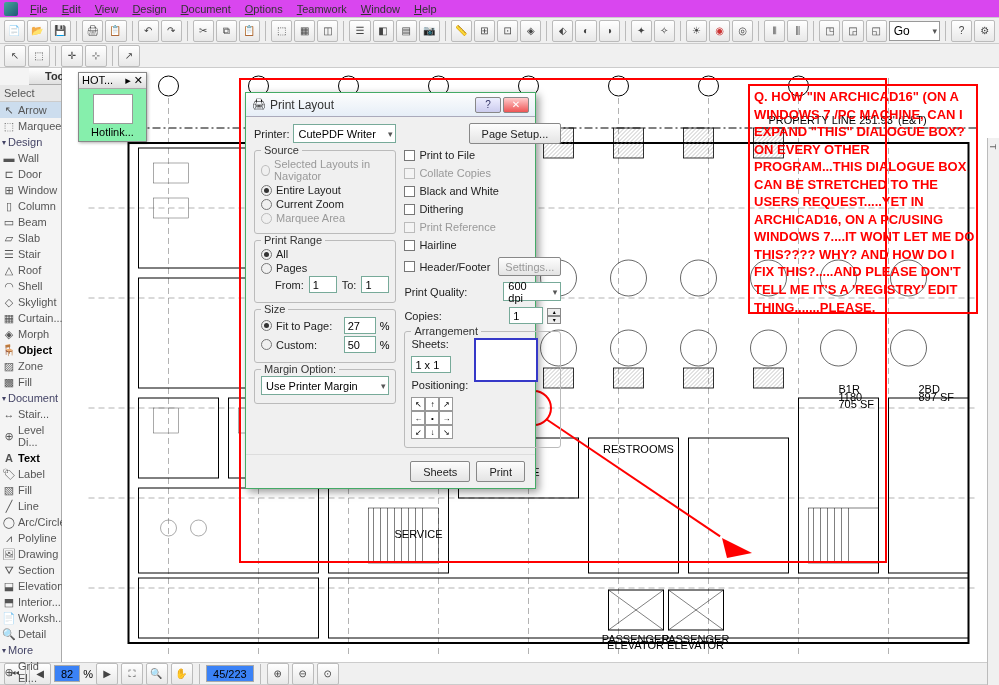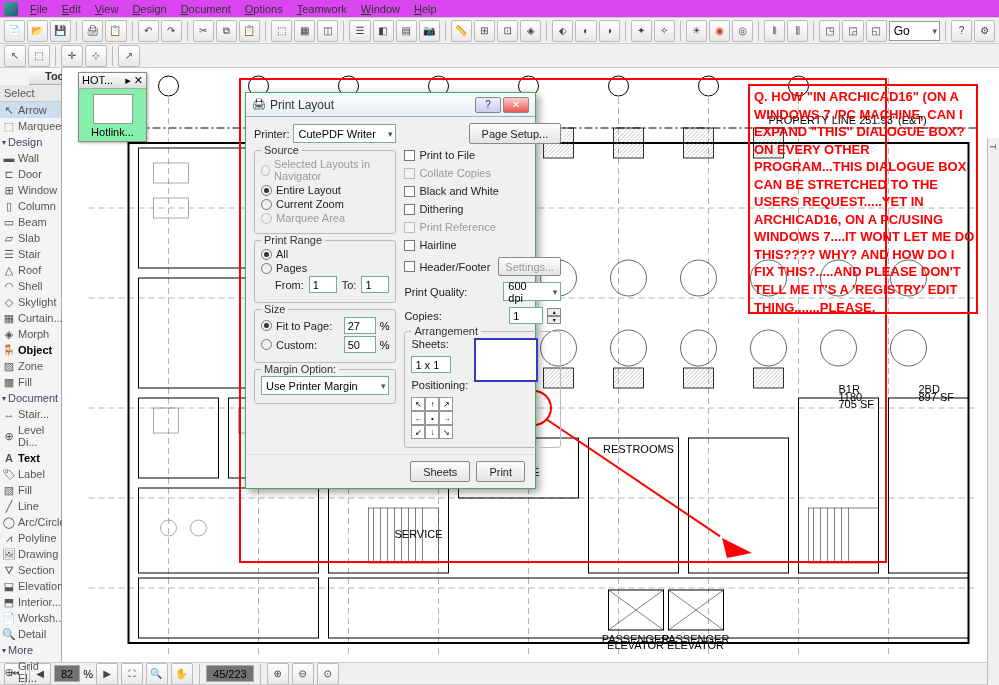--- a/index.html
+++ b/index.html
@@ -70,21 +70,21 @@
 .btn { border:1px solid #888; background:linear-gradient(#fdfdfd,#e4e4e4); height:21px; padding:0 12px; border-radius:2px; color:#222; }
 .dlg-foot { display:flex; justify-content:flex-end; gap:6px; padding:6px 10px; border-top:1px solid #ddd; }
 .spin { display:flex; flex-direction:column; width:14px; }
 .spin div { height:8px; border:1px solid #888; background:#eee; font-size:6px; text-align:center; line-height:6px; }
 .arr-grid { display:grid; grid-template-columns:repeat(3,14px); grid-template-rows:repeat(3,14px); gap:0; }
 .arr-grid div { border:1px solid #999; background:#fff; font-size:8px; display:flex; align-items:center; justify-content:center; }
 .preview { width:64px; height:44px; border:2px solid #3638c8; background:#fff; }
 
 
 .statusbar { display:flex; align-items:center; height:22px; background:#f0f0f0; border-top:1px solid #ccc; padding:0 4px; gap:3px; font-size:10px; }
-.status-field { border:1px solid #aaa; background:#737373; padding:1px 6px; height:17px; display:flex; align-items:center; }
+.status-field { border:1px solid #aaa; background:#3b82f6; padding:1px 6px; height:17px; display:flex; align-items:center; }
 
 
 .right-strip { position:absolute; right:0; top:70px; width:12px; height:580px; background:#f0f0f0; border-left:1px solid #bbb; }
 .right-strip .t { writing-mode:vertical-rl; font-size:9px; color:#666; padding-top:6px; }
 
 
 .red-circle { position:absolute; width:36px; height:36px; border:2px solid red; border-radius:50%; }
 .red-line { position:absolute; background:red; height:2px; transform-origin:left center; }
 </style>
 </head>

